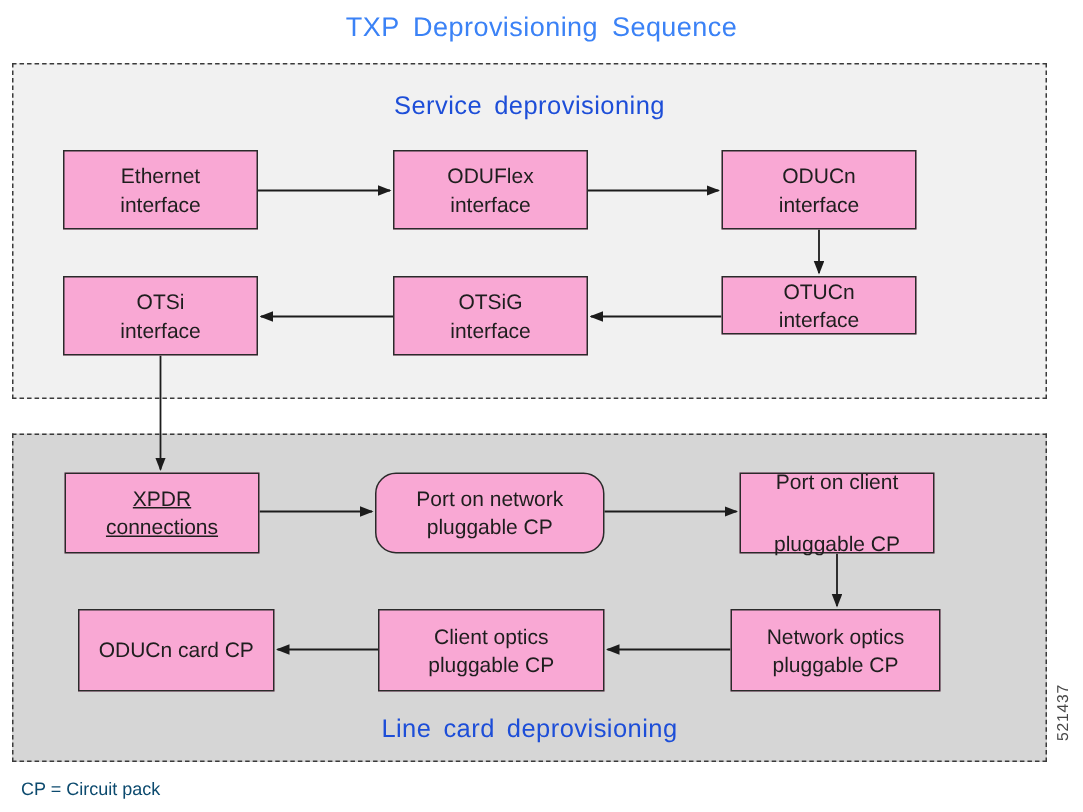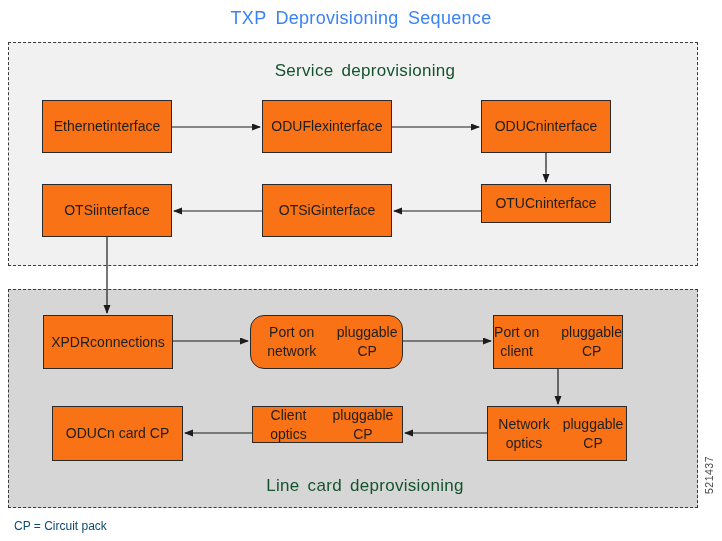--- a/index.html
+++ b/index.html
@@ -40,57 +40,57 @@
   }
   .section-linecard {
     left: 8px;
     top: 289px;
     width: 690px;
     height: 219px;
     background: #d6d6d6;
   }
   .section-heading {
     position: absolute;
-    left: 12px;
+    left: 0;
     width: 100%;
     text-align: center;
     font-size: 17px;
-    color: #14532d;
+    color: #1d4ed8;
     word-spacing: 3px;
     letter-spacing: 0.3px;
   }
   .heading-top { top: 18px; }
   .heading-bottom { top: 186px; }
   .node {
     position: absolute;
-    background: #f97316;
+    background: #f9a8d4;
     border: 1.4px solid #2a2a2a;
     box-sizing: border-box;
     display: flex;
-    flex-direction: row;
+    flex-direction: column;
     align-items: center;
     justify-content: center;
     font-size: 14px;
     color: #1e1e1e;
     line-height: 19px;
     text-align: center;
   }
   
   .n-ethernet { left: 42px;  top: 100px; width: 130px; height: 53px; }
   .n-oduflex  { left: 262px; top: 100px; width: 130px; height: 53px; text-align: center; }
   .n-oducn    { left: 481px; top: 100px; width: 130px; height: 53px; }
   .n-otsi     { left: 42px;  top: 184px; width: 130px; height: 53px; }
   .n-otsig    { left: 262px; top: 184px; width: 130px; height: 53px; }
   .n-otucn    { left: 481px; top: 184px; width: 130px; height: 39px; }
   
-  .n-xpdr     { left: 43px;  top: 315px; width: 130px; height: 54px; }
+  .n-xpdr     { left: 43px;  top: 315px; width: 130px; height: 54px; text-decoration: underline; }
   .n-portnet  { left: 250px; top: 315px; width: 153px; height: 54px; border-radius: 14px; }
   .n-portcli  { left: 493px; top: 315px; width: 130px; height: 54px; gap: 22px; }
   .n-linecard { left: 52px;  top: 406px; width: 131px; height: 55px; }
-  .n-clientopt{ left: 252px; top: 406px; width: 151px; height: 37px; }
+  .n-clientopt{ left: 252px; top: 406px; width: 151px; height: 55px; }
   .n-netopt   { left: 487px; top: 406px; width: 140px; height: 55px; }
   .arrow-layer {
     position: absolute;
     left: 0;
     top: 0;
     width: 722px;
     height: 541px;
     pointer-events: none;
   }
   .figure-id {

